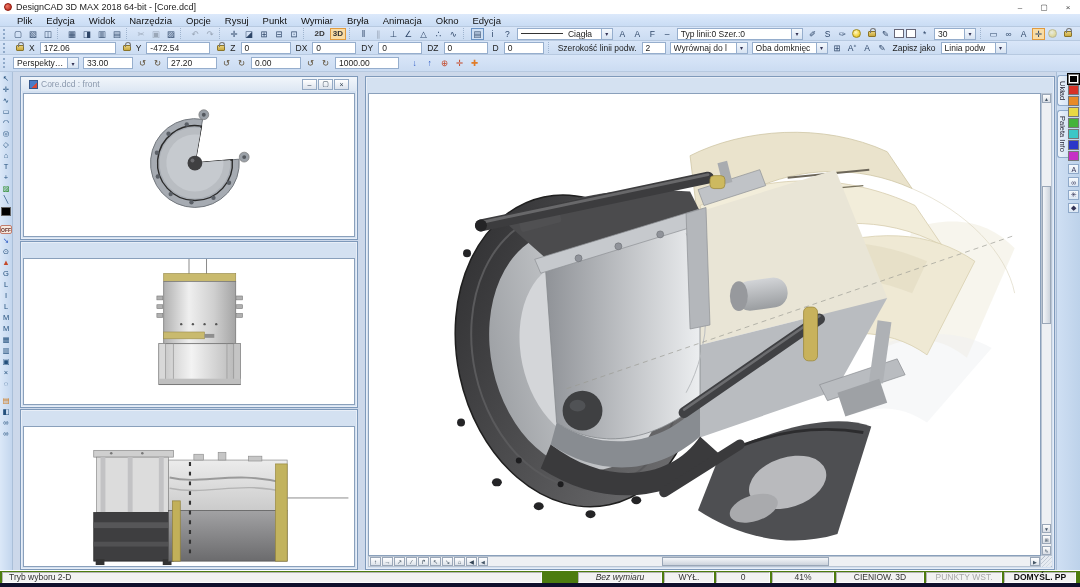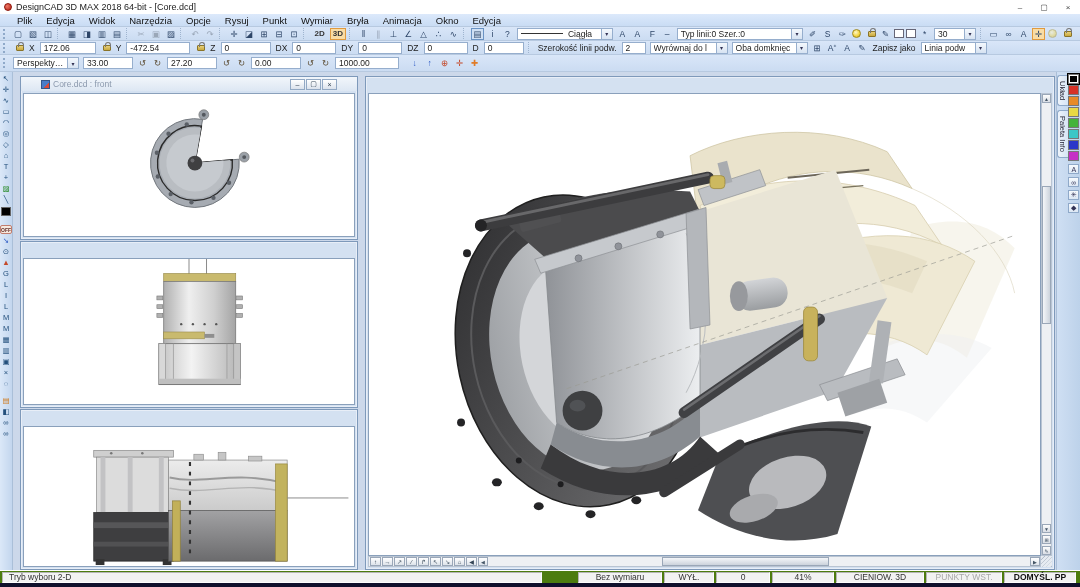--- a/index.html
+++ b/index.html
@@ -49,21 +49,21 @@
   .rtabs{width:11px;display:flex;flex-direction:column;gap:4px;padding-top:3px}
   .rtab{writing-mode:vertical-rl;font-size:7.5px;color:#223;background:linear-gradient(90deg,#eef4fb,#d6e4f4);border:1px solid #8fa9c9;border-right:none;border-radius:3px 0 0 3px;padding:5px 0;display:flex;align-items:center;justify-content:center}
   .rcol{width:13px;display:flex;flex-direction:column;align-items:center;padding-top:2px;gap:1px}
   .pal{width:11px;height:10px;border:1px solid #777;flex:none}
   .pal.sel{box-shadow:0 0 0 1px #fff inset;outline:1px solid #000}
   .rbtn{width:11px;height:10px;border:1px solid #8fa9c9;background:linear-gradient(#f7fafd,#dce7f4);font-size:7px;display:flex;align-items:center;justify-content:center;color:#335;margin-top:2px;flex:none}
 
   
   .mdi{position:absolute;left:13px;top:72px;right:24px;bottom:17px;background:#ccd8ea;overflow:hidden}
   .cwin{position:absolute;border:1px solid #7e99ba;background:#d4e1f1;box-shadow:0 0 0 1px #e8eef7 inset}
-  .ctitle{height:14px;display:flex;align-items:center;gap:3px;padding:0 20px;font-size:8.5px;background:linear-gradient(#f2f6fb,#dde7f3);color:#8b99ad}
+  .ctitle{height:14px;display:flex;align-items:center;gap:3px;padding:0 8px;font-size:8.5px;background:linear-gradient(#f2f6fb,#dde7f3);color:#8b99ad}
   .cwin.active .ctitle{background:linear-gradient(#eaf1f9,#d3e0f0);color:#333}
   .cicon{width:9px;height:9px;background:linear-gradient(135deg,#4a7cc8 62%,#d84a3a 62%);border:1px solid #35568a;flex:none}
   .cbtns{margin-left:auto;display:flex;gap:1px}
   .cbtn{width:15px;height:11px;border:1px solid #93a9c4;background:linear-gradient(#ffffff,#dbe2ec);font-size:7px;display:flex;align-items:center;justify-content:center;color:#345}
   .cbtn.close-active{background:linear-gradient(#f07a62,#d8422e);border-color:#a03020;color:#fff;font-weight:bold}
   .ccanvas{position:absolute;left:2px;top:16px;right:2px;bottom:2px;background:#fff;border:1px solid #8aa0bb;overflow:hidden}
   .ccanvas.mainc{right:13px;bottom:13px}
   .vscroll{position:absolute;top:16px;right:2px;bottom:13px;width:11px;background:#eef0f3;border:1px solid #b9c4d2}
   .sbtn{position:absolute;left:0;width:9px;height:9px;background:linear-gradient(#fdfdfd,#d8dde4);border:1px solid #9aa7b8;font-size:5px;display:flex;align-items:center;justify-content:center;color:#456}
   .sbtn.up{top:0}.sbtn.up::before{content:"▲"}
@@ -197,21 +197,21 @@
       <span class="bulbdot dim"></span>
       <span class="lock"></span>
     </span>
 </div>
 
 <div class="tbrow" id="tb2">
   <span class="tb-grip"></span>
   <span id="coords" style="display:inline-flex;align-items:center">
       <span class="lock"></span>
       <span class="lbl">X</span>
-      <span class="field" style="width: 56px;">172.06</span>
+      <span class="field" style="width: 76px;">172.06</span>
       <span class="lock"></span>
       <span class="lbl">Y</span>
       <span class="field" style="width: 64px;">-472.54</span>
       <span class="lock"></span>
       <span class="lbl">Z</span>
       <span class="field" style="width: 50px;">0</span>
       <span class="lbl">DX</span>
       <span class="field" style="width: 44px;">0</span>
       <span class="lbl">DY</span>
       <span class="field" style="width: 44px;">0</span>
@@ -581,21 +581,21 @@
       <span class="harrow">▶</span>
     </div>
     <div class="grip"></div>
   </div>
 </div>
 
 <div class="statusbar">
   <span class="scell leftcell">Tryb wyboru 2-D</span>
   <span class="sfill"></span>
   <span id="statuscells" style="display:inline-flex">
-      <span class="scell" style="min-width: 84px;">Bez wymiaru</span>
+      <span class="scell" style="min-width: 84px; font-style: italic;">Bez wymiaru</span>
       <span class="scell" style="min-width: 50px;">WYŁ.</span>
       <span class="scell" style="min-width: 54px;">0</span>
       <span class="scell" style="min-width: 62px;">41%</span>
       <span class="scell" style="min-width: 88px;">CIENIOW. 3D</span>
       <span class="scell dim" style="min-width: 76px;">PUNKTY WST.</span>
       <span class="scell bold" style="min-width: 72px;">DOMYŚL. PP</span>
     </span>
 </div>
 <div class="bottomstrip"></div>
 

